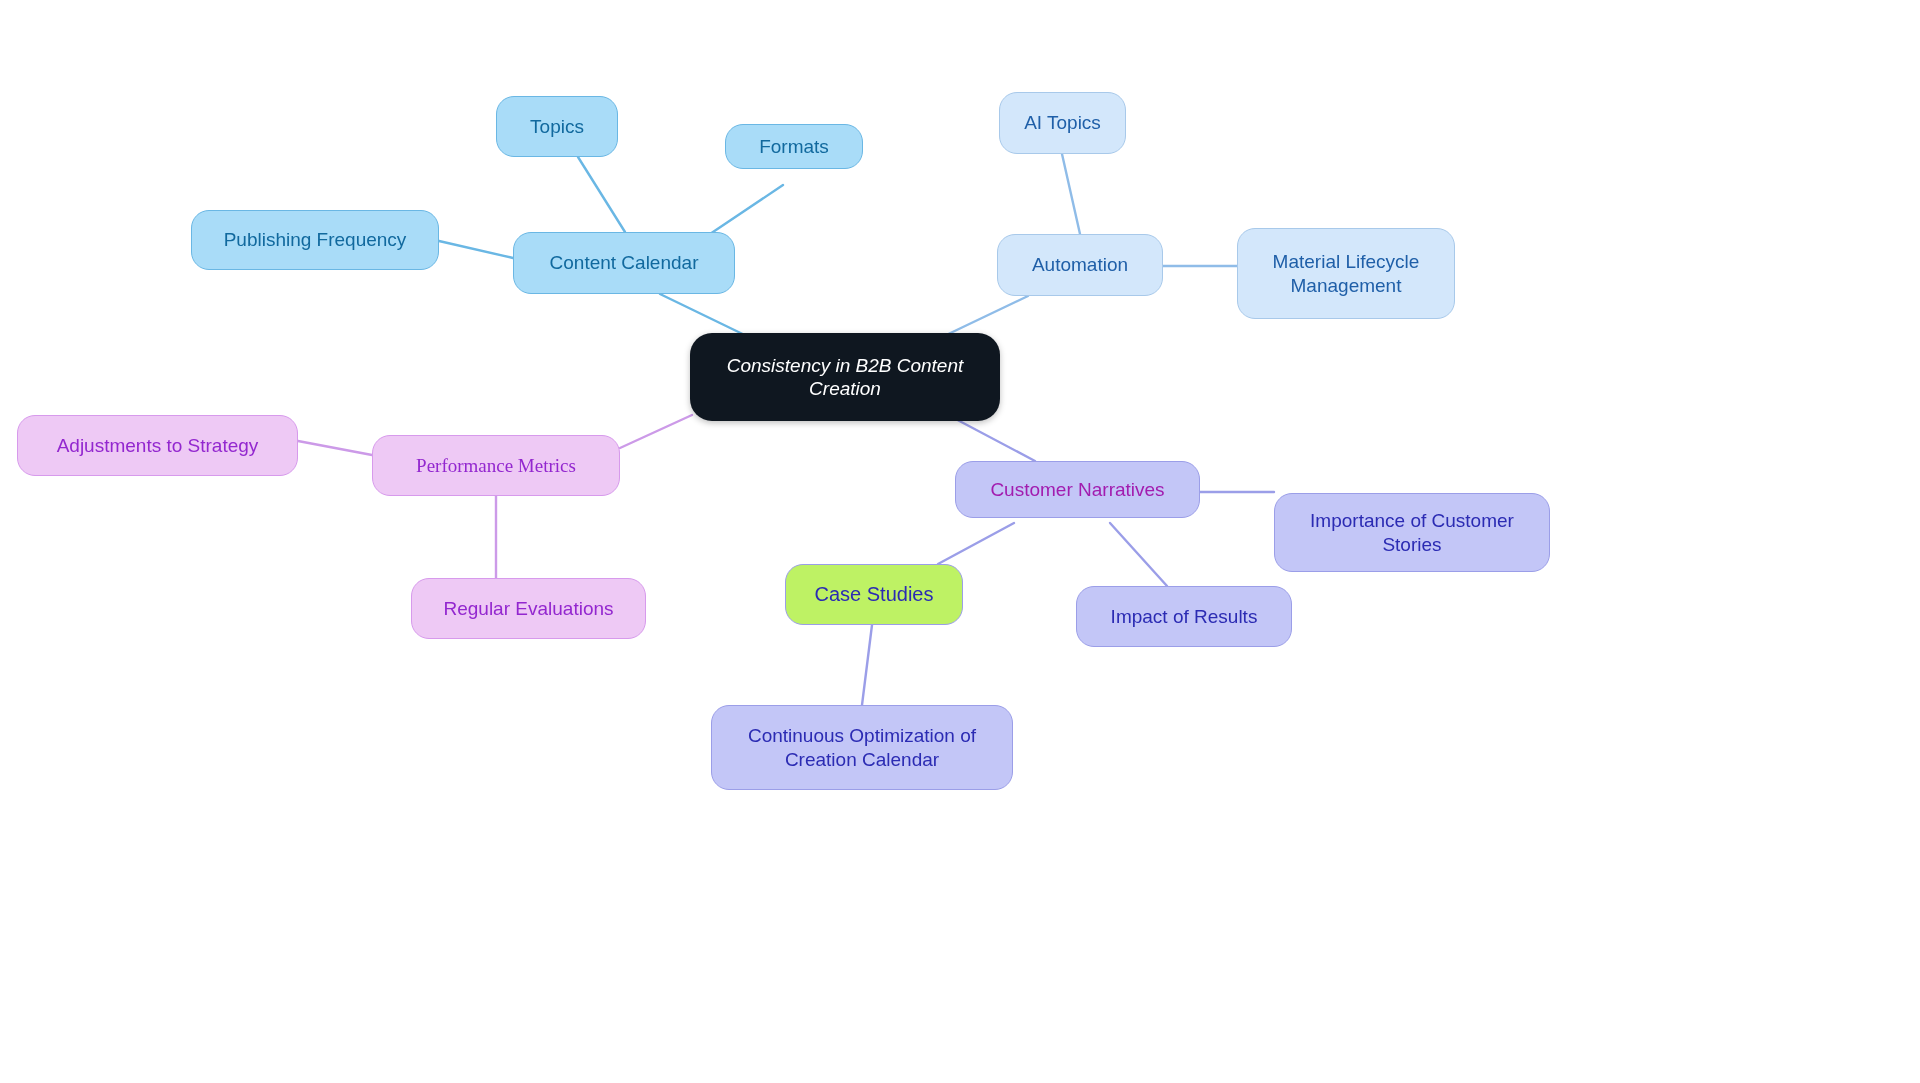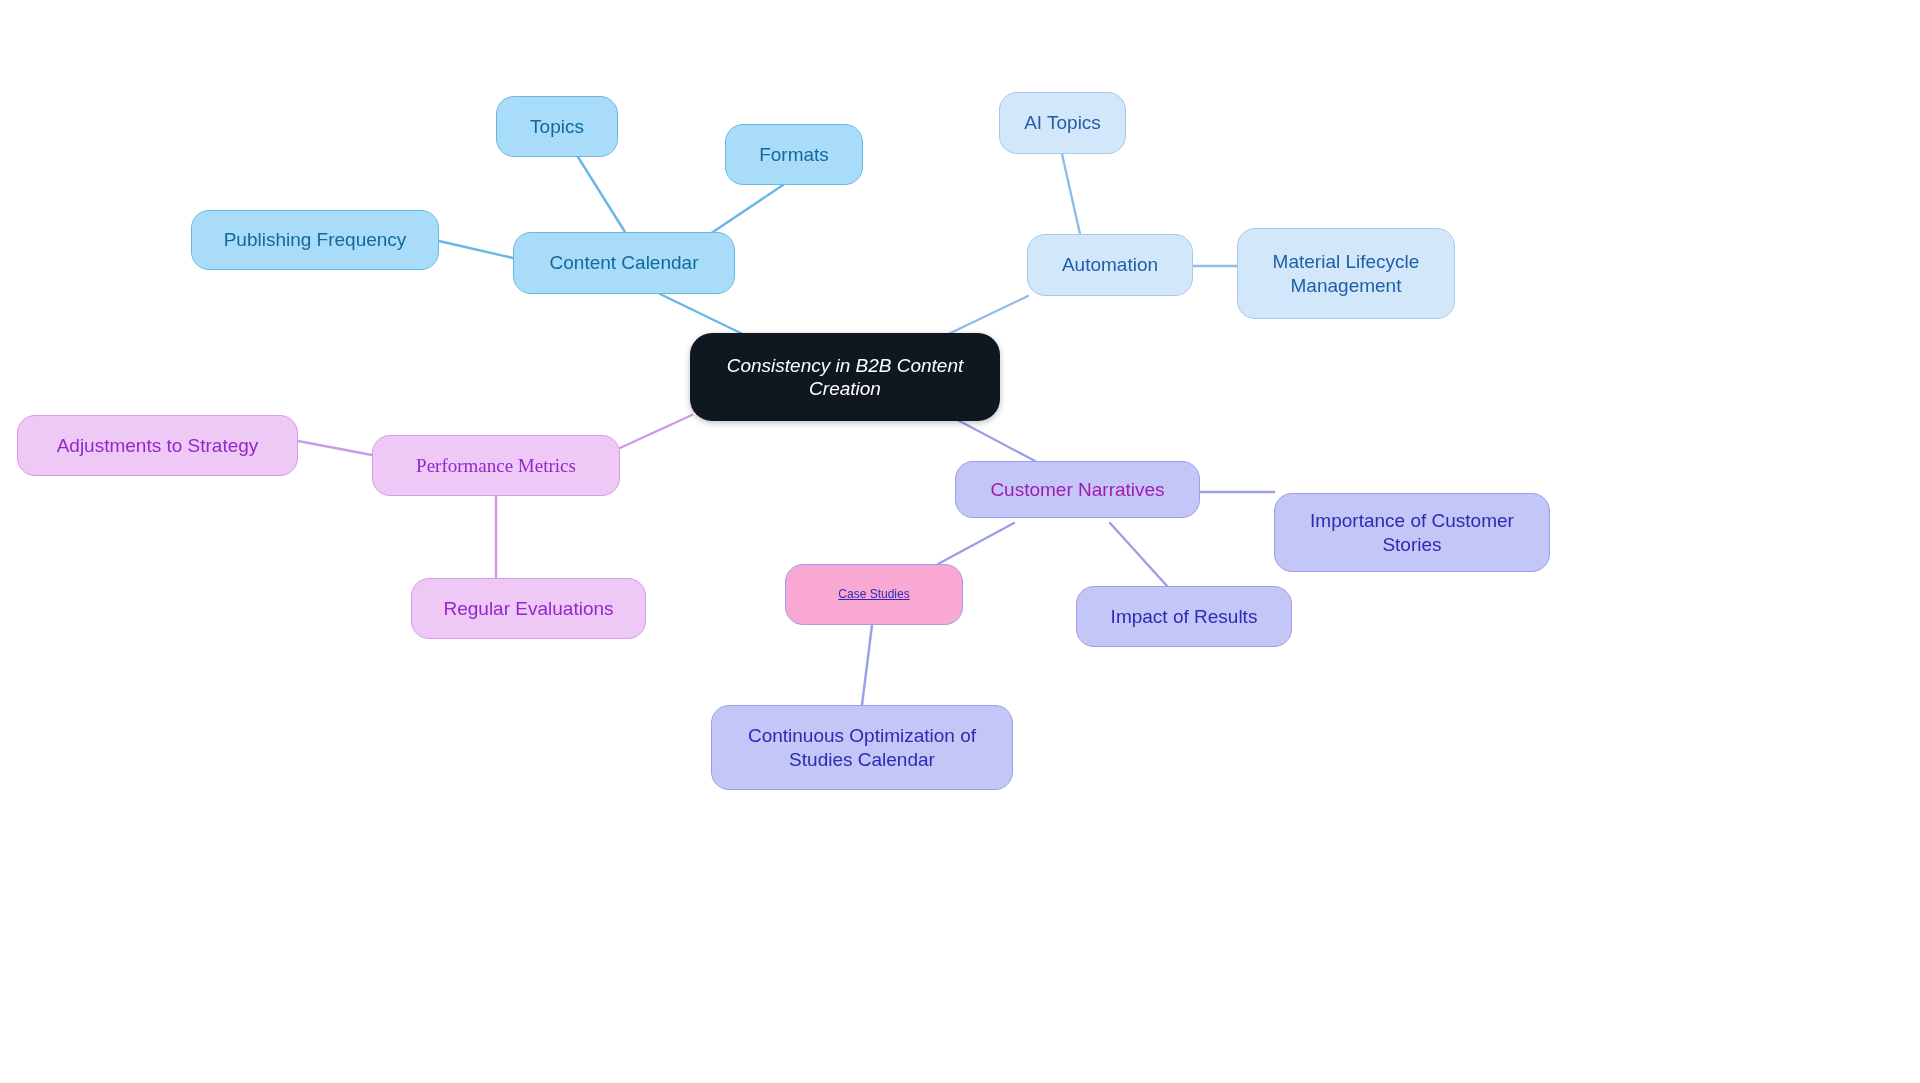--- a/index.html
+++ b/index.html
@@ -66,30 +66,30 @@
       <line x1="1200" y1="492" x2="1274" y2="492" stroke="#9b9ee8" stroke-width="2.4" stroke-linecap="round"></line>
       <line x1="1014" y1="523" x2="938" y2="564" stroke="#9b9ee8" stroke-width="2.4" stroke-linecap="round"></line>
       <line x1="1110" y1="523" x2="1167" y2="586" stroke="#9b9ee8" stroke-width="2.4" stroke-linecap="round"></line>
       <line x1="872" y1="625" x2="862" y2="705" stroke="#9b9ee8" stroke-width="2.4" stroke-linecap="round"></line>
     </svg>
   <div id="node-layer">
       <div class="node root" style="left: 690px; top: 333px; width: 310px; height: 88px; background: rgb(15, 23, 32); color: rgb(255, 255, 255); border-color: rgb(15, 23, 32); font-size: 19px;">Consistency in B2B Content
 Creation</div>
       <div class="node" style="left: 513px; top: 232px; width: 222px; height: 62px; background: rgb(169, 220, 248); color: rgb(17, 105, 158); border-color: rgb(106, 183, 228); font-size: 19px;">Content Calendar</div>
       <div class="node" style="left: 496px; top: 96px; width: 122px; height: 61px; background: rgb(169, 220, 248); color: rgb(17, 105, 158); border-color: rgb(106, 183, 228); font-size: 19px;">Topics</div>
-      <div class="node" style="left: 725px; top: 124px; width: 138px; height: 61px; background: rgb(169, 220, 248); color: rgb(17, 105, 158); border-color: rgb(106, 183, 228); font-size: 19px;">Formats</div>
+      <div class="node" style="left: 725px; top: 124px; width: 138px; height: 45px; background: rgb(169, 220, 248); color: rgb(17, 105, 158); border-color: rgb(106, 183, 228); font-size: 19px;">Formats</div>
       <div class="node" style="left: 191px; top: 210px; width: 248px; height: 60px; background: rgb(169, 220, 248); color: rgb(17, 105, 158); border-color: rgb(106, 183, 228); font-size: 19px;">Publishing Frequency</div>
-      <div class="node" style="left: 997px; top: 234px; width: 166px; height: 62px; background: rgb(211, 231, 251); color: rgb(31, 95, 168); border-color: rgb(168, 201, 234); font-size: 19px; margin-left: 30px;">Automation</div>
+      <div class="node" style="left: 997px; top: 234px; width: 166px; height: 62px; background: rgb(211, 231, 251); color: rgb(31, 95, 168); border-color: rgb(168, 201, 234); font-size: 19px;">Automation</div>
       <div class="node" style="left: 999px; top: 92px; width: 127px; height: 62px; background: rgb(211, 231, 251); color: rgb(31, 95, 168); border-color: rgb(168, 201, 234); font-size: 19px;">AI Topics</div>
       <div class="node" style="left: 1237px; top: 228px; width: 218px; height: 91px; background: rgb(211, 231, 251); color: rgb(31, 95, 168); border-color: rgb(168, 201, 234); font-size: 19px;">Material Lifecycle
 Management</div>
       <div class="node" style="left: 372px; top: 435px; width: 248px; height: 61px; background: rgb(238, 201, 245); color: rgb(147, 39, 207); border-color: rgb(215, 154, 236); font-size: 19px; font-family: Liberation Serif, serif;">Performance Metrics</div>
       <div class="node" style="left: 17px; top: 415px; width: 281px; height: 61px; background: rgb(238, 201, 245); color: rgb(147, 39, 207); border-color: rgb(215, 154, 236); font-size: 19px;">Adjustments to Strategy</div>
       <div class="node" style="left: 379px; top: 578px; width: 235px; height: 61px; background: rgb(238, 201, 245); color: rgb(147, 39, 207); border-color: rgb(215, 154, 236); font-size: 19px; margin-left: 32px;">Regular Evaluations</div>
       <div class="node" style="left: 955px; top: 461px; width: 245px; height: 57px; background: rgb(195, 198, 247); color: #a21caf; border-color: rgb(155, 158, 232); font-size: 19px;">Customer Narratives</div>
       <div class="node" style="left: 1274px; top: 453px; width: 276px; height: 79px; background: rgb(195, 198, 247); color: rgb(43, 43, 179); border-color: rgb(155, 158, 232); font-size: 19px; margin-top: 40px;">Importance of Customer
 Stories</div>
-      <div class="node" style="left: 785px; top: 564px; width: 178px; height: 61px; background: #f9a8d4; color: rgb(43, 43, 179); border-color: rgb(155, 158, 232); font-size: 12px; text-decoration: underline;">Case Studies</div>
+      <div class="node" style="left: 785px; top: 564px; width: 178px; height: 61px; background: #bef264; color: rgb(43, 43, 179); border-color: rgb(155, 158, 232); font-size: 20px;">Case Studies</div>
       <div class="node" style="left: 1076px; top: 586px; width: 216px; height: 61px; background: rgb(195, 198, 247); color: rgb(43, 43, 179); border-color: rgb(155, 158, 232); font-size: 19px;">Impact of Results</div>
       <div class="node" style="left: 711px; top: 705px; width: 302px; height: 85px; background: rgb(195, 198, 247); color: rgb(43, 43, 179); border-color: rgb(155, 158, 232); font-size: 19px;">Continuous Optimization of
-Studies Calendar</div>
+Creation Calendar</div>
     </div>
 </div>
 
 </body></html>

